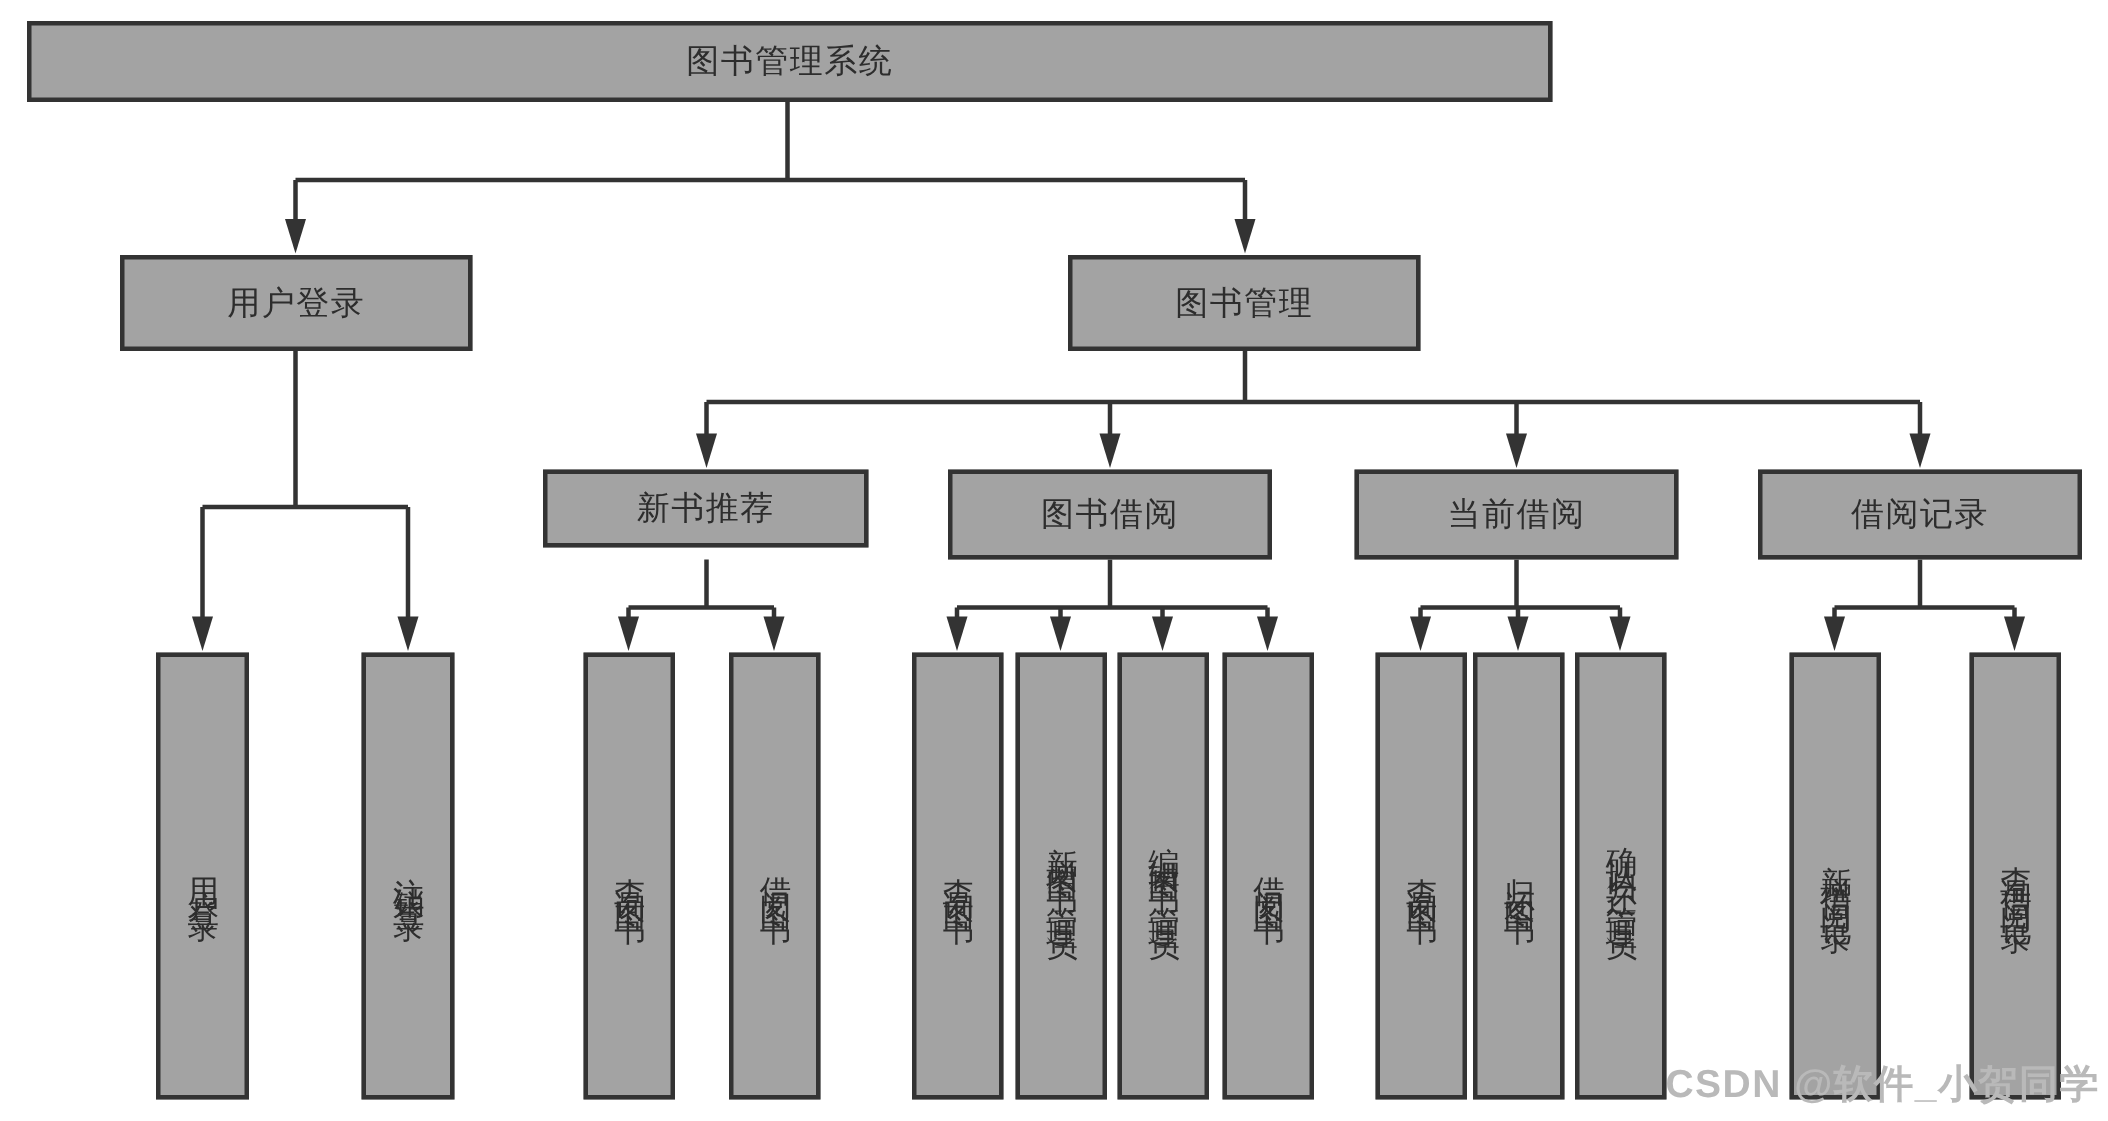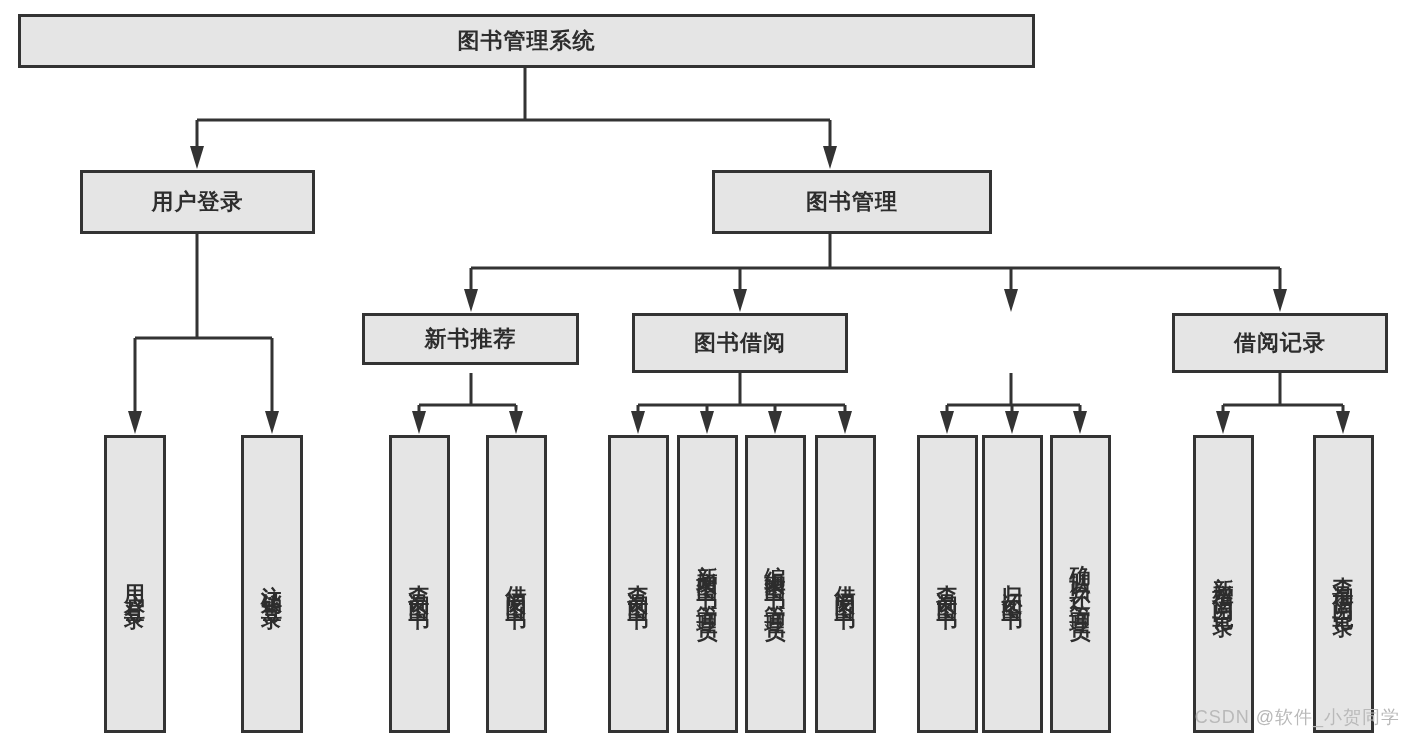--- a/index.html
+++ b/index.html
@@ -12,45 +12,45 @@
     background: #ffffff;
     overflow: hidden;
   }
   .connectors {
     position: absolute;
     left: 0; top: 0;
     width: 1405px; height: 747px;
   }
   .box {
     position: absolute;
-    background: #e5e5e5;
+    background: #a3a3a3;
     border: 3px solid #333333;
     display: flex;
     align-items: center;
     justify-content: center;
     color: #2d2d2d;
-    font-weight: bold;
   }
   .h-label { font-size: 22px; letter-spacing: 1px; white-space: nowrap; }
   .vtext {
     writing-mode: vertical-rl;
     text-orientation: mixed;
     font-size: 21px;
     line-height: 1;
     letter-spacing: 8px;
     white-space: nowrap;
   }
   .watermark {
     position: absolute;
     top: 705px;
     right: 5px;
-    font-size: 18px;
+    font-size: 26px;
     color: #b9b9b9;
     letter-spacing: 1px;
     white-space: nowrap;
+    font-weight: bold;
   }
 </style>
 </head>
 <body>
 
 <div class="canvas">
 
   <svg class="connectors" viewBox="0 0 1405 747" xmlns="http://www.w3.org/2000/svg">
     <defs>
       <polygon id="arr" points="-7,-23 7,-23 0,0" fill="#333333"></polygon>
@@ -91,29 +91,32 @@
     <use href="#arr" transform="translate(1343,434)"></use>
   </svg>
 
   <div class="box" style="left:18px; top:14px; width:1017px; height:54px;">
     <span class="h-label">图书管理系统</span>
   </div>
 
   <div class="box" style="left:80px; top:170px; width:235px; height:64px;">
     <span class="h-label">用户登录</span>
   </div>
-  <div class="box" style="left:712px; top:170px; width:280px; height:64px;">
+  <div class="box" style="left:712px; top:170px; width:235px; height:64px;">
     <span class="h-label">图书管理</span>
   </div>
 
   <div class="box" style="left:362px; top:313px; width:217px; height:52px;">
     <span class="h-label">新书推荐</span>
   </div>
   <div class="box" style="left:632px; top:313px; width:216px; height:60px;text-align:right;">
     <span class="h-label">图书借阅</span>
+  </div>
+  <div class="box" style="left:903px; top:313px; width:216px; height:60px;">
+    <span class="h-label">当前借阅</span>
   </div>
   <div class="box" style="left:1172px; top:313px; width:216px; height:60px;">
     <span class="h-label">借阅记录</span>
   </div>
 
   <div class="box" style="left:104px; top:435px; width:62px; height:298px;">
     <span class="vtext">用户登录</span>
   </div>
   <div class="box" style="left:241px; top:435px; width:62px; height:298px;">
     <span class="vtext">注销登录</span>

